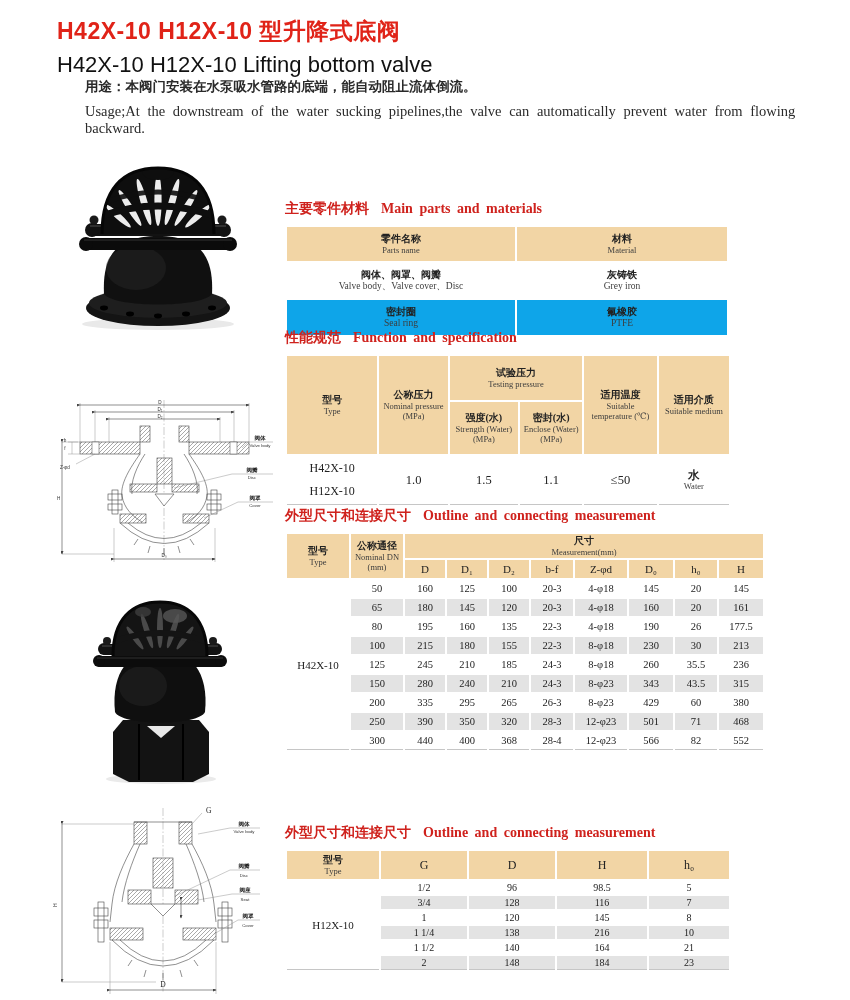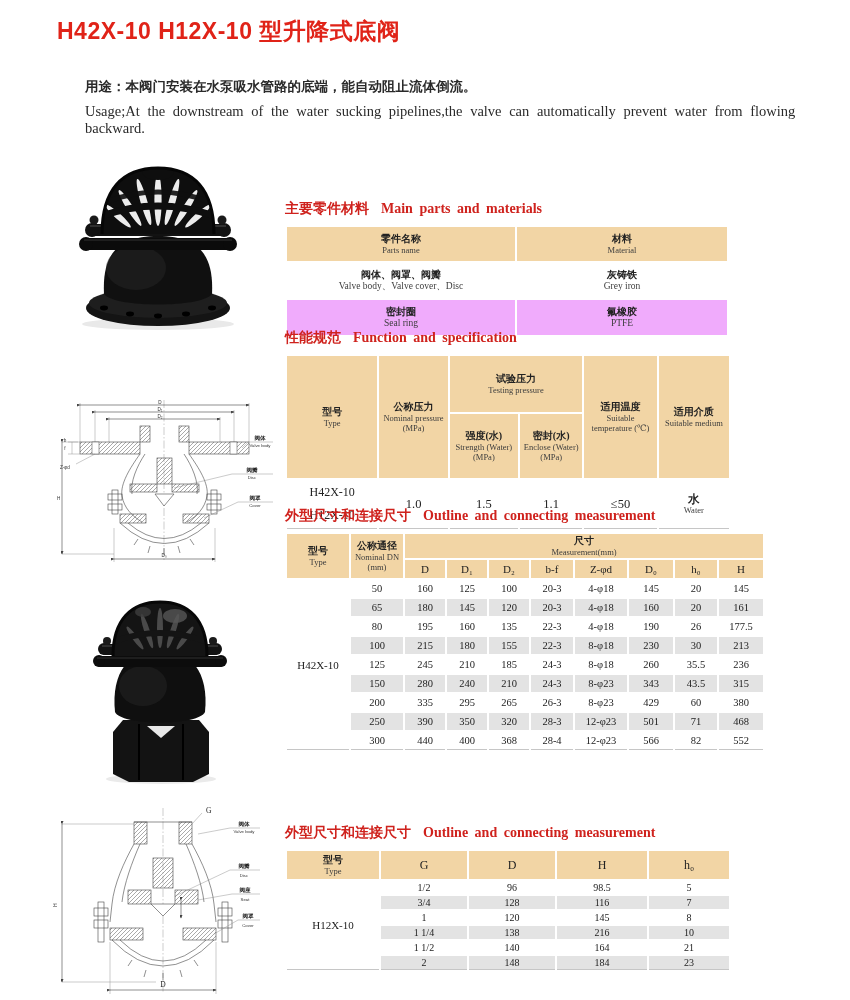--- a/index.html
+++ b/index.html
@@ -24,25 +24,25 @@
   th,td{text-align:center;vertical-align:middle;font-weight:normal;padding:1px 0;}
   .tan{background:#f2d5a5;}
   .cn{display:block;font-size:10px;font-weight:bold;color:#222;line-height:1.2;}
   .en{display:block;font-size:8.5px;color:#3d3d3d;line-height:1.2;}
   .en2{display:block;font-size:9.5px;color:#3d3d3d;line-height:1.25;}
 
   
   .t1{width:444px;}
   .t1 th{height:32px;}
   .t1 td{height:33px;}
-  .t1 tr.g td{background:#f0abfc;}
+  .t1 tr.g td{background:#0ea5e9;}
 
   
   .t2{width:446px;}
-  .t2 th{padding:16px 1px;}
+  .t2 th{padding:10px 1px;}
   .t2 .grp{height:24px;}
   .t2 tbody td{height:42px;font-size:12.5px;border-bottom:1px solid #c6c6c6;}
   .t2 td.models div{line-height:1.9;font-size:12px;}
   .t2 .cn-s{display:block;font-size:11.5px;font-weight:bold;line-height:1.1;}
 
   
   .t3{width:480px;}
   .t3 thead th{padding:1px 0;}
   .t3 .letters th{height:16px;font-size:11px;}
   .t3 tbody td{height:15px;font-size:10.5px;}
@@ -70,20 +70,21 @@
   .lcn{font:bold 5.6px "Liberation Sans","DejaVu Sans",sans-serif;fill:#222;}
   .len{font:4.3px "Liberation Sans","DejaVu Sans",sans-serif;fill:#333;}
 </style>
 </head>
 <body>
 
 <div class="page">
 
   <div class="title-block">
     <div class="title-cn">H42X-10 H12X-10 型升降式底阀</div>
+    <div class="title-en">H42X-10 H12X-10 Lifting bottom valve</div>
   </div>
   <div class="usage">
     <div class="usage-cn">用途：本阀门安装在水泵吸水管路的底端，能自动阻止流体倒流。</div>
     <div class="usage-en">Usage;At the downstream of the water sucking pipelines,the valve can automatically prevent water from flowing backward.</div>
   </div>
 
   <div class="img-box" style="left:60px;top:156px;">
     <svg width="196" height="176" viewBox="0 0 196 176">
       <defs>
           <clipPath id="domeClip1">

